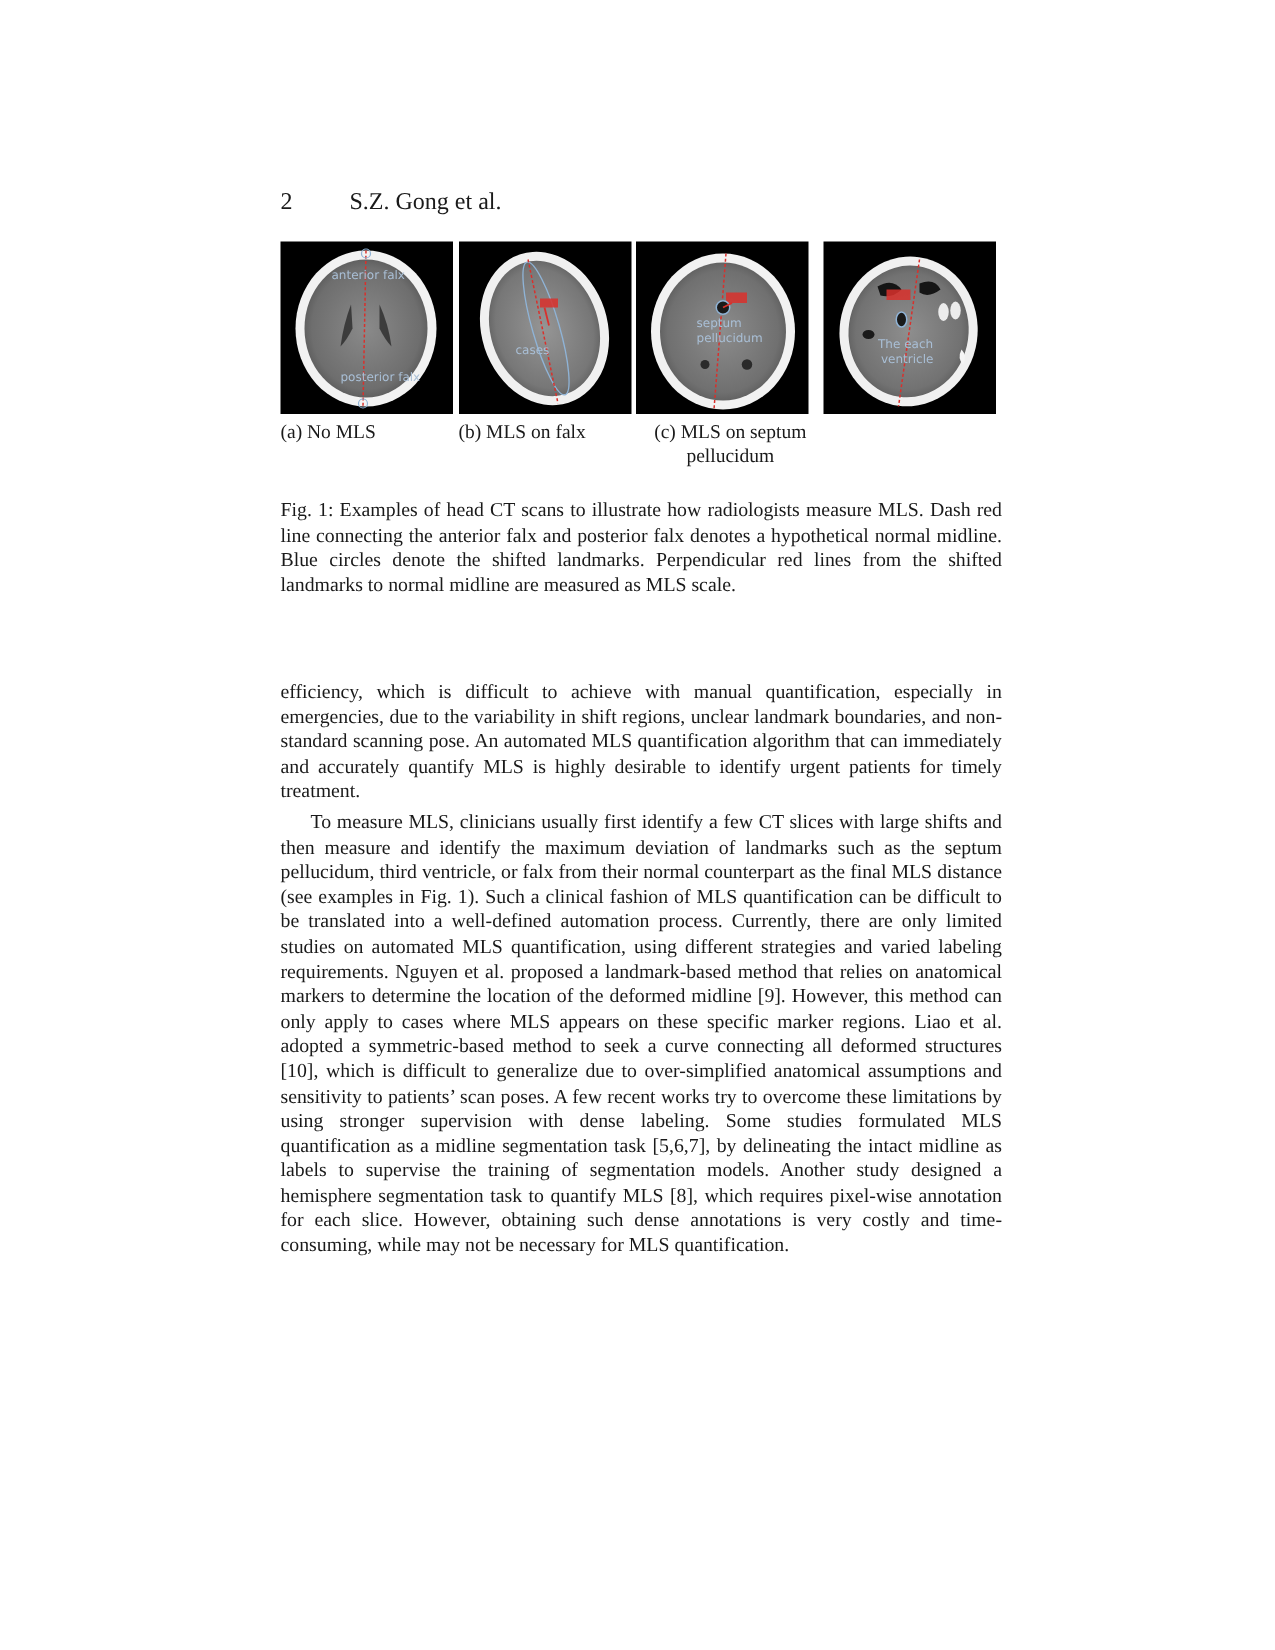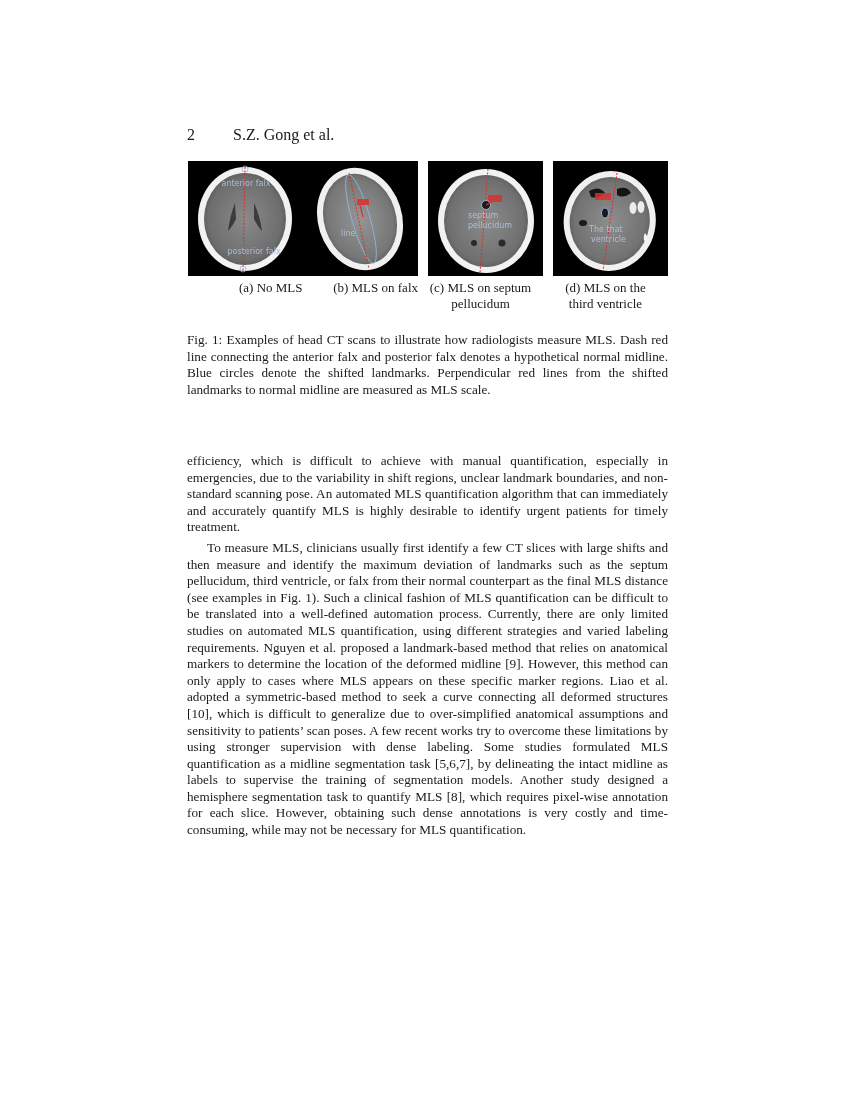--- a/index.html
+++ b/index.html
@@ -2,21 +2,21 @@
 <html><head>
   <meta charset="utf-8">
   <style>
     html, body { margin: 0; padding: 0; background: #ffffff; }
     body { width: 850px; height: 1100px; position: relative; overflow: hidden;
            font-family: "Liberation Serif", "DejaVu Serif", serif; color: #1a1a1a; }
     .header { position: absolute; top: 126px; left: 187px; font-size: 16px; }
     .header .pg { display: inline-block; width: 46px; }
     .figure { position: absolute; top: 161px; left: 187px; width: 481px; }
     .panels { display: flex; justify-content: space-between; }
-    .panel { width: 128px; display: flex; flex-direction: column; align-items: flex-end; }
+    .panel { width: 128px; display: flex; flex-direction: column; align-items: flex-start; }
     .ct { width: 115px; height: 115px; background: #000; position: relative; overflow: hidden; }
     .ct svg { position: absolute; left: 0; top: 0; }
     .ct-label { position: absolute; font-family: "DejaVu Sans", sans-serif; font-size: 8px;
                 color: #a9bfd6; text-align: center; line-height: 10px; white-space: nowrap; }
     .subcap { margin-top: 4px; font-size: 13px; line-height: 15.5px; text-align: center; }
     .subcap.wide { width: 125px; }
     .figcaption { position: absolute; top: 332px; left: 187px; width: 481px; font-size: 13.2px;
                   line-height: 16.6px; text-align: justify; }
     .body { position: absolute; top: 453px; left: 187px; width: 481px; font-size: 13.2px;
             line-height: 16.6px; text-align: justify; }
@@ -71,21 +71,21 @@
           </defs>
           <g transform="rotate(-18 57 58)">
             <ellipse cx="57" cy="58" rx="42" ry="52" fill="#f0f0f0"></ellipse>
             <ellipse cx="57" cy="58" rx="36" ry="46" fill="url(#brainB)"></ellipse>
           </g>
           <ellipse cx="58" cy="58" rx="9" ry="46" transform="rotate(-16 58 58)" fill="none" stroke="#8fb3d6" stroke-width="0.9"></ellipse>
           <line x1="46" y1="12" x2="66" y2="108" stroke="#d9302c" stroke-width="1" stroke-dasharray="2,1.5"></line>
           <rect x="54" y="38" width="12" height="6" fill="#d9302c" opacity="0.85"></rect>
           <line x1="57" y1="44" x2="60" y2="56" stroke="#d9302c" stroke-width="1.2"></line>
         </svg>
-        <span class="ct-label" style="left:38px; top:68px;">line</span>
+        <span class="ct-label" style="left:38px; top:68px;">cases</span>
       </div>
       <div class="subcap">
         <div>(b) MLS on falx</div>
       </div>
     </div>
 
     <div class="panel">
       <div class="ct">
         <svg width="115" height="115" viewBox="0 0 115 115">
           <defs>
@@ -130,26 +130,22 @@
           <line x1="64" y1="12" x2="50" y2="110" stroke="#d9302c" stroke-width="1" stroke-dasharray="2,1.5"></line>
           <path d="M36 30 Q46 24 52 32 Q46 38 38 36 Z" fill="#151515"></path>
           <path d="M64 28 Q74 24 78 32 Q70 38 64 34 Z" fill="#151515"></path>
           <rect x="42" y="32" width="16" height="7" fill="#d9302c" opacity="0.85"></rect>
           <ellipse cx="52" cy="52" rx="3.5" ry="5" fill="#1a1a1a" stroke="#8fb3d6" stroke-width="1"></ellipse>
           <ellipse cx="80" cy="47" rx="3.5" ry="6" fill="#ececec"></ellipse>
           <ellipse cx="88" cy="46" rx="3.5" ry="6" fill="#ececec"></ellipse>
           <ellipse cx="30" cy="62" rx="4" ry="3" fill="#1a1a1a"></ellipse>
           <path d="M92 72 Q96 76 93 82 Q89 78 92 72 Z" fill="#f5f5f5"></path>
         </svg>
-        <span class="ct-label" style="left:36px; top:64px;">The that</span>
+        <span class="ct-label" style="left:36px; top:64px;">The each</span>
         <span class="ct-label" style="left:38px; top:74px;">ventricle</span>
-      </div>
-      <div class="subcap wide">
-        <div>(d) MLS on the</div>
-        <div>third ventricle</div>
       </div>
     </div>
 
   </div>
 </div>
 
 <div class="figcaption">Fig. 1: Examples of head CT scans to illustrate how radiologists measure MLS. Dash red line connecting the anterior falx and posterior falx denotes a hypothetical normal midline. Blue circles denote the shifted landmarks. Perpendicular red lines from the shifted landmarks to normal midline are measured as MLS scale.</div>
 
 <div class="body">
   <p>efficiency, which is difficult to achieve with manual quantification, especially in emergencies, due to the variability in shift regions, unclear landmark boundaries, and non-standard scanning pose. An automated MLS quantification algorithm that can immediately and accurately quantify MLS is highly desirable to identify urgent patients for timely treatment.</p>

